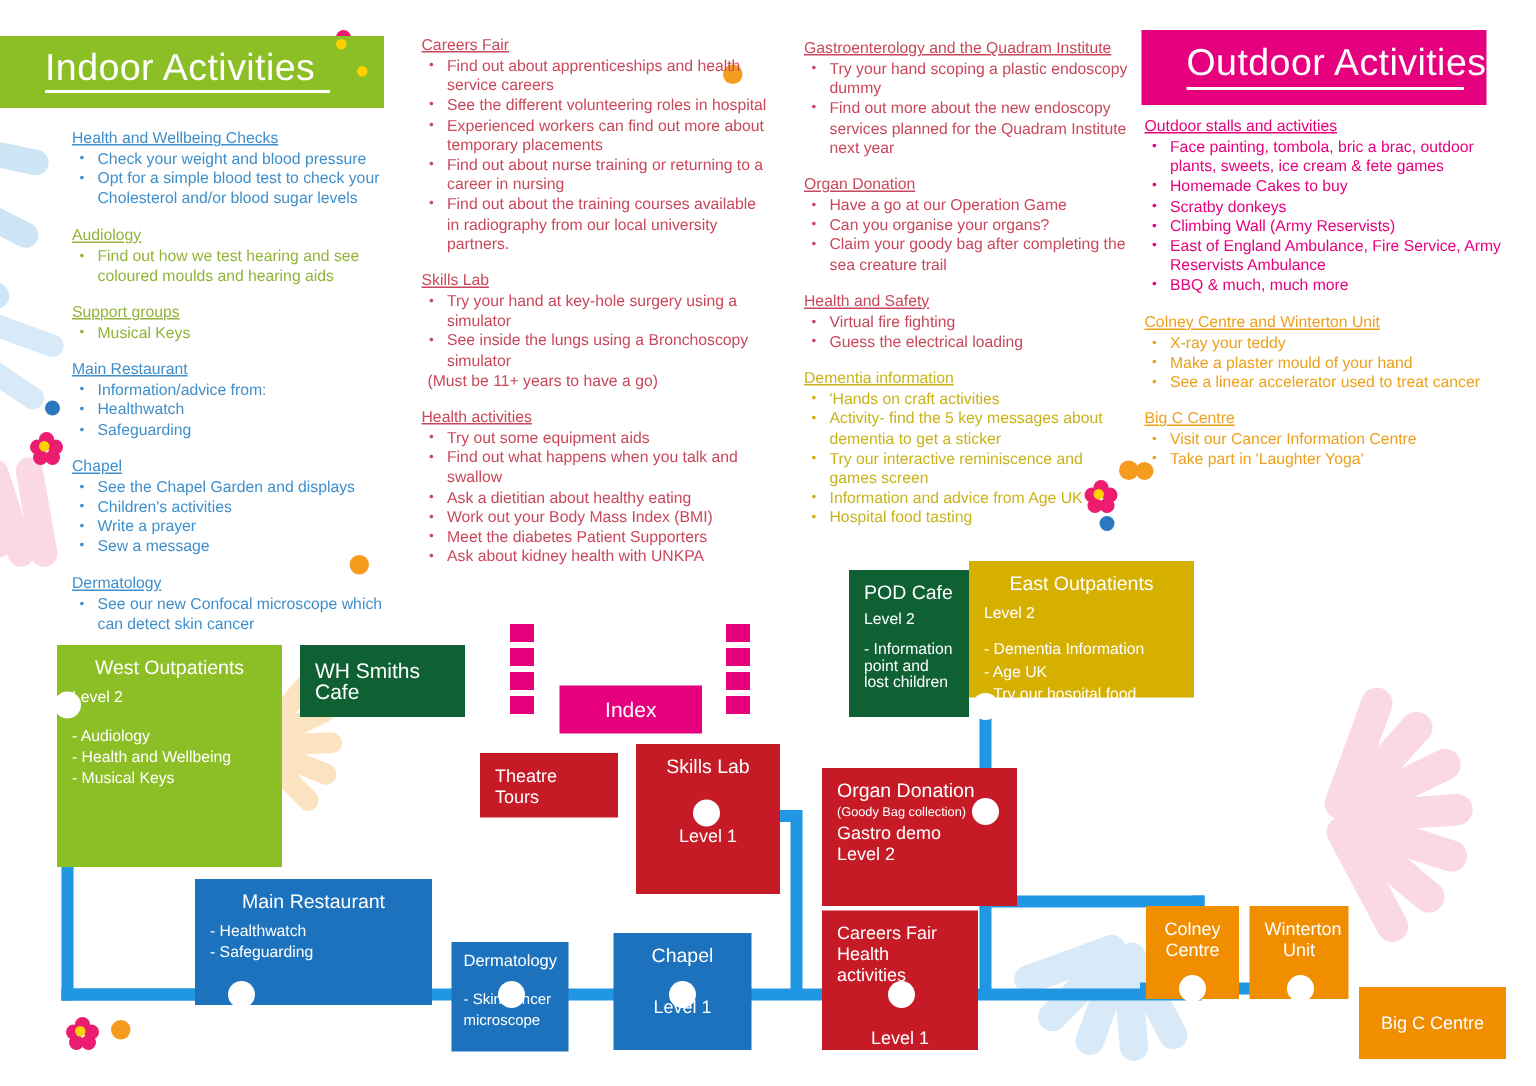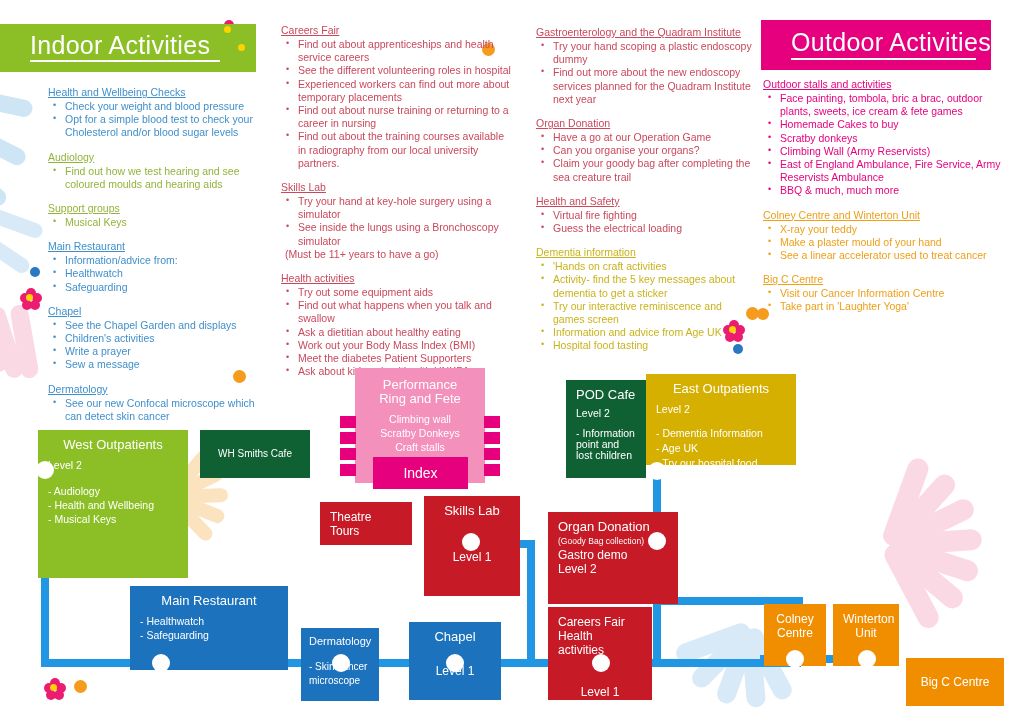--- a/index.html
+++ b/index.html
@@ -365,30 +365,23 @@
 
   <div class="node n-green" style="left:38px;top:430px;width:150px;height:148px;">
     <span class="t">West Outpatients</span>
     <span class="sub" style="margin-bottom:12px;">Level 2</span>
     <span class="sub">- Audiology</span>
     <span class="sub">- Health and Wellbeing</span>
     <span class="sub">- Musical Keys</span>
   </div>
 
   <div class="node n-dgreen" style="left:190px;top:430px;width:110px;height:48px;display:flex;align-items:center;justify-content:center;">
-    <span style="font-size:10px;">WH Smiths Cafe</span>
-  </div>
-
-  <div class="node n-pinkL" style="left:355px;top:368px;width:130px;height:115px;padding-top:10px;text-align:center;">
-    <span class="t" style="white-space:pre-line;font-size:13px;" id="perf-title">Performance
-Ring and Fete</span>
-    <span class="sub" style="margin-top:2px;">Climbing wall</span>
-    <span class="sub">Scratby Donkeys</span>
-    <span class="sub">Craft stalls</span>
-  </div>
+    <span style="font-size:14px;">WH Smiths Cafe</span>
+  </div>
+
   <div style="position:absolute;left:340px;top:416px;width:16px;height:60px;">
     <div style="background:#e6007e;height:12px;margin-bottom:4px;"></div>
     <div style="background:#e6007e;height:12px;margin-bottom:4px;"></div>
     <div style="background:#e6007e;height:12px;margin-bottom:4px;"></div>
     <div style="background:#e6007e;height:12px;"></div>
   </div>
   <div style="position:absolute;left:484px;top:416px;width:16px;height:60px;">
     <div style="background:#e6007e;height:12px;margin-bottom:4px;"></div>
     <div style="background:#e6007e;height:12px;margin-bottom:4px;"></div>
     <div style="background:#e6007e;height:12px;margin-bottom:4px;"></div>

